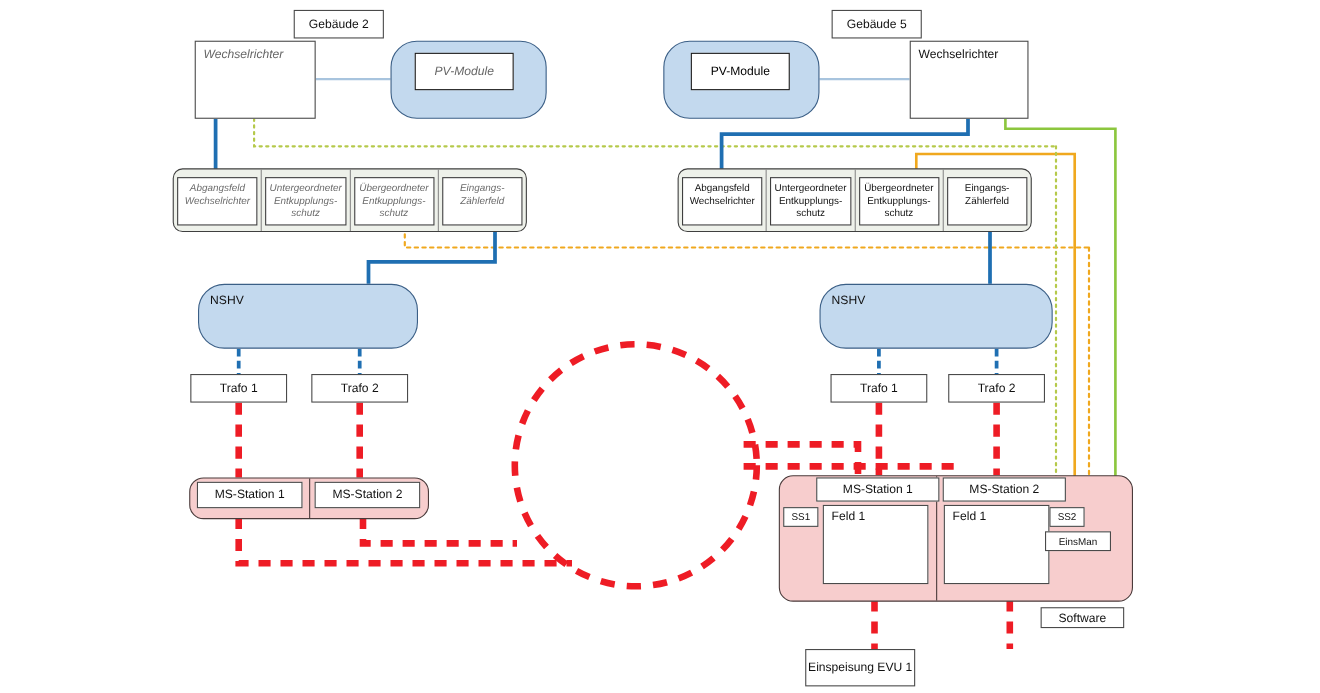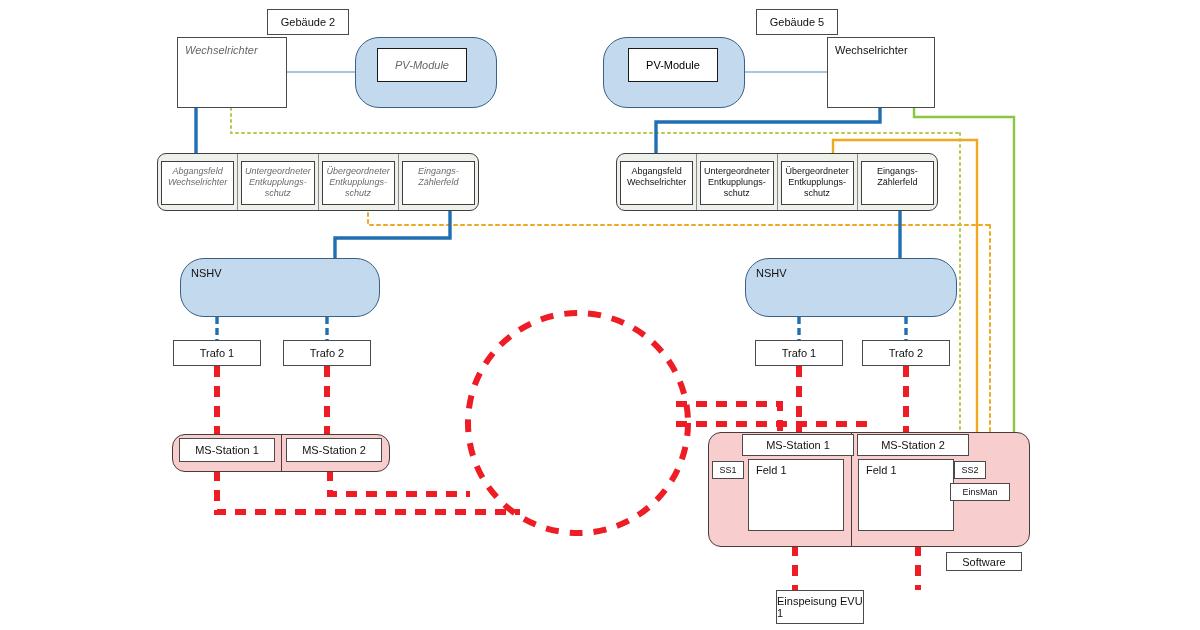--- a/index.html
+++ b/index.html
@@ -287,17 +287,17 @@
   <div class="whitelabel smalllabel" style="left:954px;top:461px;width:32px;height:18px;">
     <span>SS2</span>
   </div>
   <div class="whitelabel smalllabel" style="left:950px;top:483px;width:60px;height:18px;">
     <span>EinsMan</span>
   </div>
   <div class="whitelabel" style="left:946px;top:504px;width:76px;height:19px;margin-top:48px;">
     <span>Software</span>
   </div>
 
-  <div class="node plain center" style="left:776px;top:590px;width:88px;height:34px;">
+  <div class="node plain center" style="left:732px;top:590px;width:100px;height:34px;">
     <span>Einspeisung EVU 1</span>
   </div>
 
 </div>
 
 </body></html>

